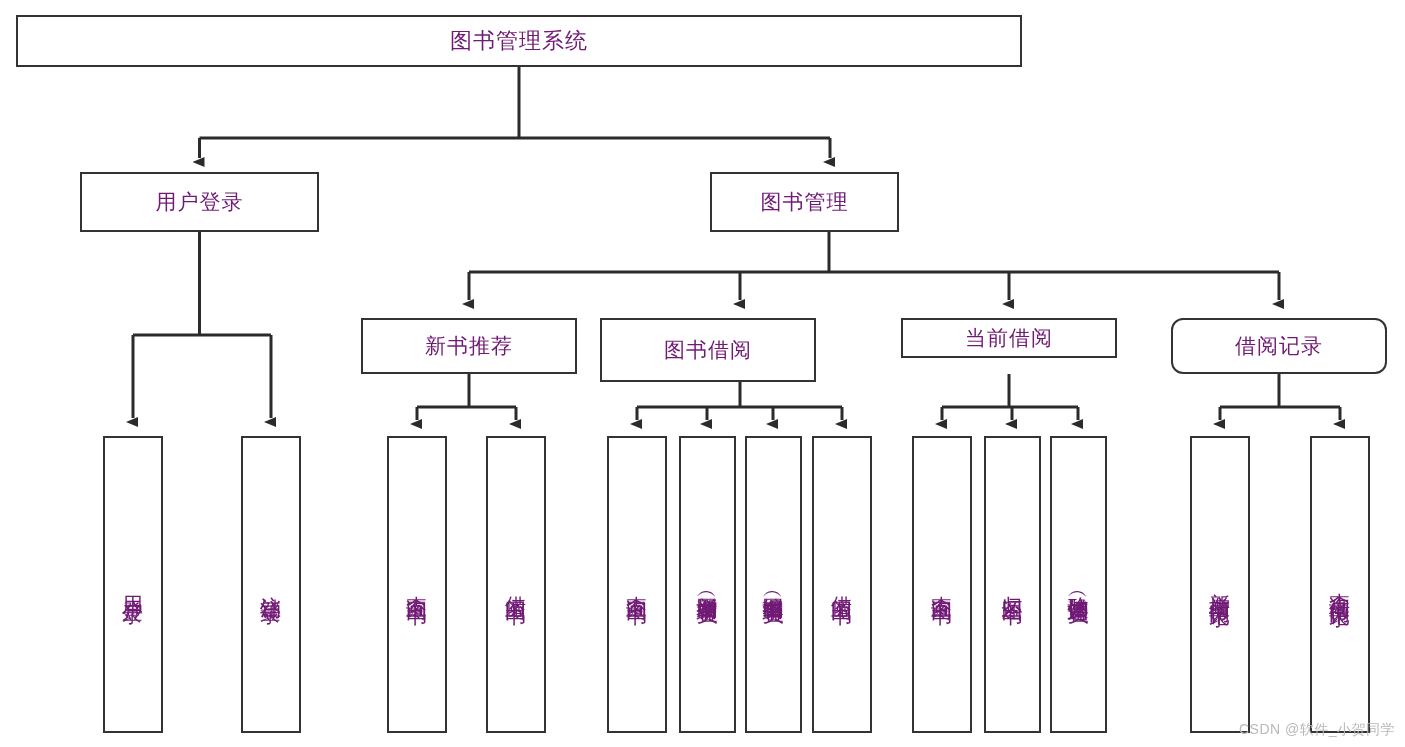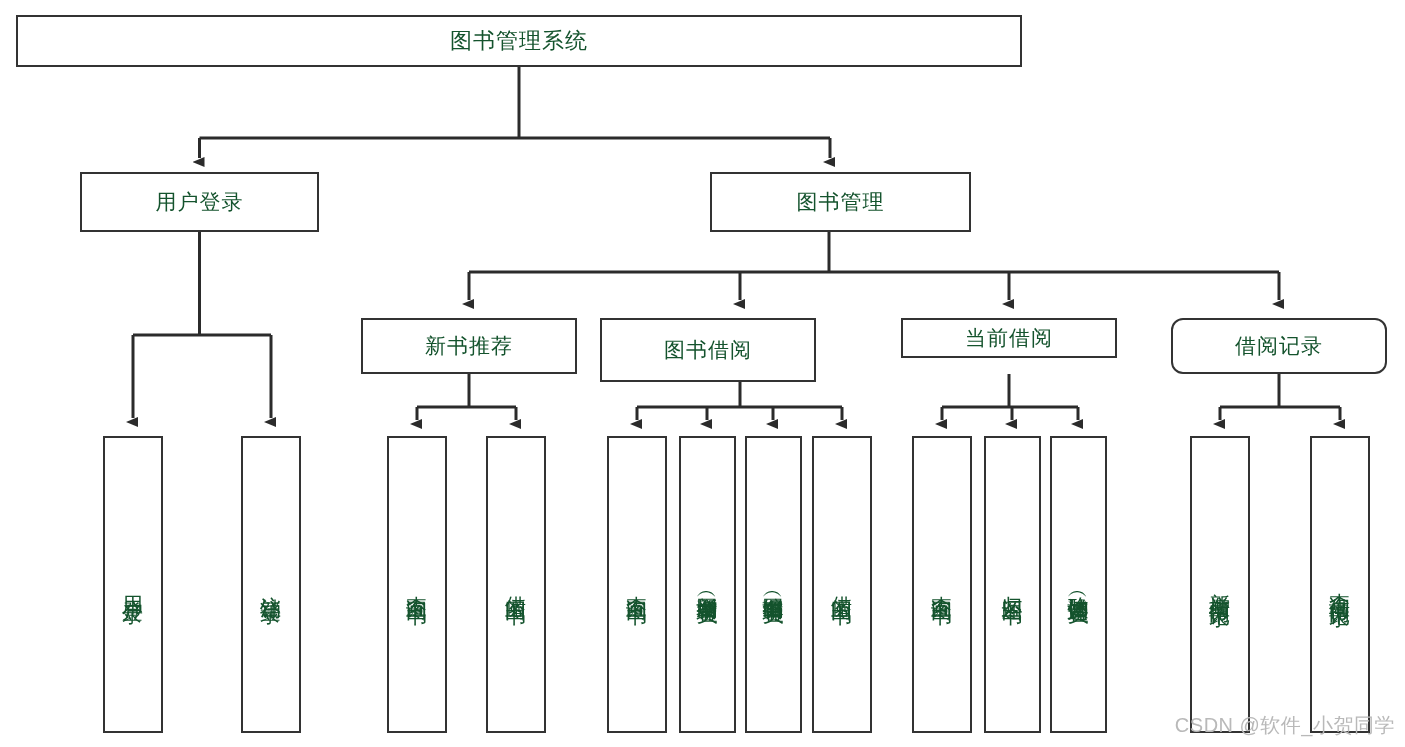--- a/index.html
+++ b/index.html
@@ -18,21 +18,21 @@
     overflow: hidden;
   }
   .node {
     position: absolute;
     box-sizing: border-box;
     border: 2px solid #333333;
     background: #ffffff;
     display: flex;
     align-items: center;
     justify-content: center;
-    color: #14532d;
+    color: #701a75;
   }
   .node.horiz {
     font-size: 21px;
     letter-spacing: 1px;
   }
   .node.vert {
     writing-mode: vertical-rl;
     text-orientation: upright;
     font-size: 21px;
     letter-spacing: 3px;
@@ -51,21 +51,21 @@
     left: 0;
     top: 0;
     width: 1405px;
     height: 747px;
     pointer-events: none;
   }
   .watermark {
     position: absolute;
     right: 10px;
     bottom: 8px;
-    font-size: 20px;
+    font-size: 14px;
     color: #b9b9b9;
     white-space: nowrap;
     letter-spacing: 0.5px;
   }
 </style>
 </head>
 <body>
 
 <div id="canvas">
 
@@ -115,21 +115,21 @@
       <path d="M1279,374 L1279,407"></path>
       <path d="M1220,407 L1340,407"></path>
       <path d="M1220,407 L1220,420" marker-end="url(#arrow)"></path>
       <path d="M1340,407 L1340,420" marker-end="url(#arrow)"></path>
     </g>
   </svg>
 
   <div class="node root horiz" style="left:16px; top:15px; width:1006px; height:52px;">图书管理系统</div>
 
   <div class="node horiz" style="left:80px; top:172px; width:239px; height:60px;">用户登录</div>
-  <div class="node horiz" style="left:710px; top:172px; width:261px; height:60px;">图书管理</div>
+  <div class="node horiz" style="left:710px; top:172px; width:189px; height:60px;">图书管理</div>
 
   <div class="node horiz" style="left:361px; top:318px; width:216px; height:56px;">新书推荐</div>
   <div class="node horiz" style="left:600px; top:318px; width:216px; height:64px;">图书借阅</div>
   <div class="node horiz" style="left:901px; top:318px; width:216px; height:40px;">当前借阅</div>
   <div class="node horiz" style="left:1171px; top:318px; width:216px; height:56px;border-radius:12px;">借阅记录</div>
 
   <div class="node vert" style="left:103px; top:436px; width:60px; height:297px;">用户登录</div>
   <div class="node vert" style="left:241px; top:436px; width:60px; height:297px;">注销登录</div>
 
   <div class="node vert" style="left:387px; top:436px; width:60px; height:297px;">查询图书</div>

